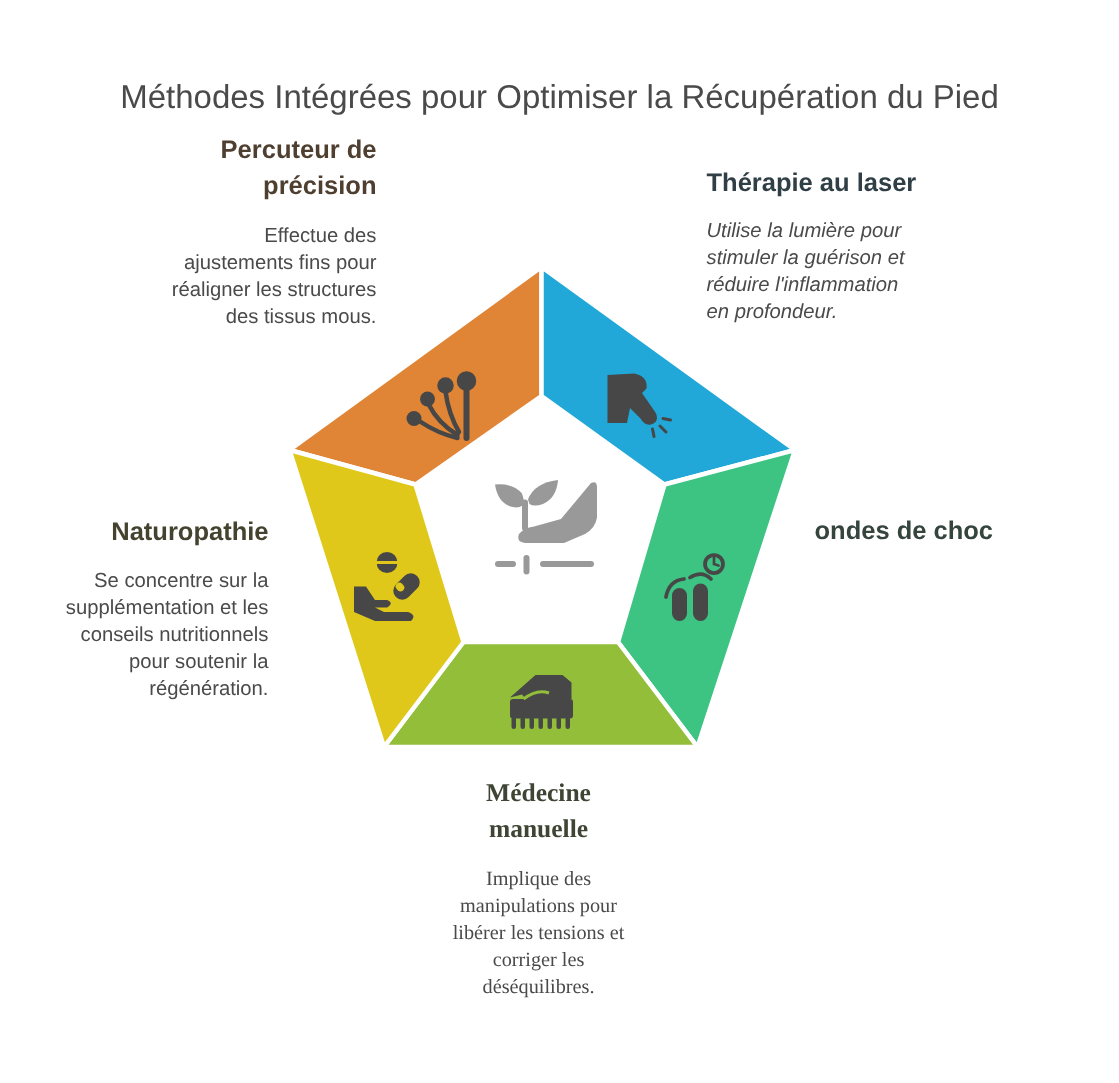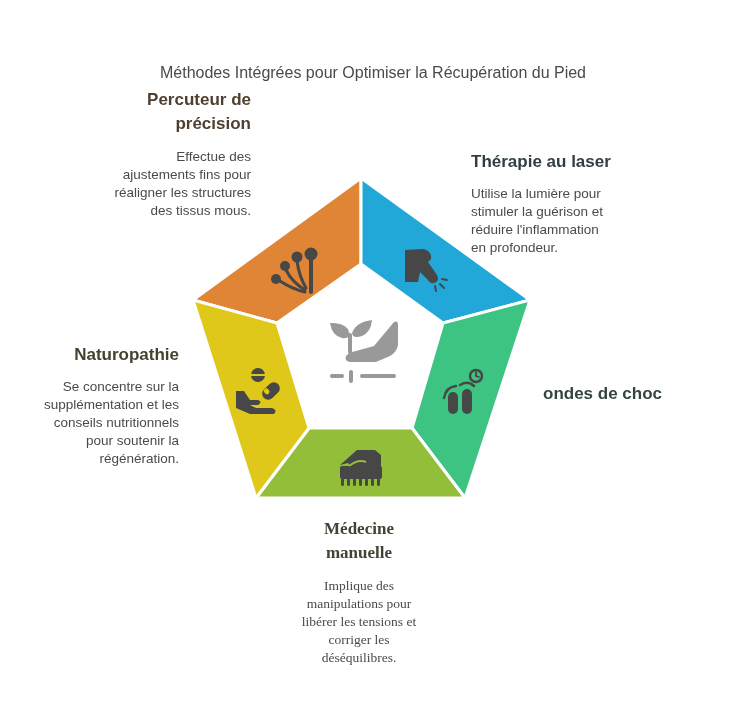--- a/index.html
+++ b/index.html
@@ -1,24 +1,24 @@
 <!DOCTYPE html>
 <html><head>
 <meta charset="utf-8">
 <style>
   html, body { margin: 0; padding: 0; background: #ffffff; }
   body { width: 746px; height: 722px; position: relative; overflow: hidden;
          font-family: "Liberation Sans", "DejaVu Sans", sans-serif; }
-  .title { position: absolute; left: 0; width: 746px; top: 64px; text-align: center;
-           font-size: 16px; color: #4a4a4a; }
+  .title { position: absolute; left: 0; width: 746px; top: 52px; text-align: center;
+           font-size: 22px; color: #4a4a4a; }
   .block { position: absolute; }
   .block h3 { margin: 0; font-size: 17px; font-weight: bold; line-height: 24px; }
   .block p { margin: 12px 0 0 0; font-size: 13.5px; line-height: 18px; color: #4a4a4a; }
   .right { text-align: right; }
-  .left  { text-align: left; margin-top: 40px; }
+  .left  { text-align: left; }
   .center { text-align: center; }
   #diagram { position: absolute; left: 0; top: 0; }
 </style>
 </head>
 <body>
 
 <div class="title">Méthodes Intégrées pour Optimiser la Récupération du Pied</div>
 
 <svg id="diagram" width="746" height="722" viewBox="0 0 746 722">
 
@@ -103,21 +103,21 @@
     <span>ajustements fins pour</span><br>
     <span>réaligner les structures</span><br>
     <span>des tissus mous.</span>
   </p>
 </div>
 
 <div class="block left" style="left:471px; top:110px; width:200px;">
   <h3 style="color:#2F3F45;">
     <span>Thérapie au laser</span>
   </h3>
-  <p style="margin-top:11px;">
+  <p style="margin-top:11px;font-style:italic;">
     <span>Utilise la lumière pour</span><br>
     <span>stimuler la guérison et</span><br>
     <span>réduire l'inflammation</span><br>
     <span>en profondeur.</span>
   </p>
 </div>
 
 <div class="block left" style="left:543px; top:318px; width:200px;">
   <h3 style="color:#35453E;">
     <br>

